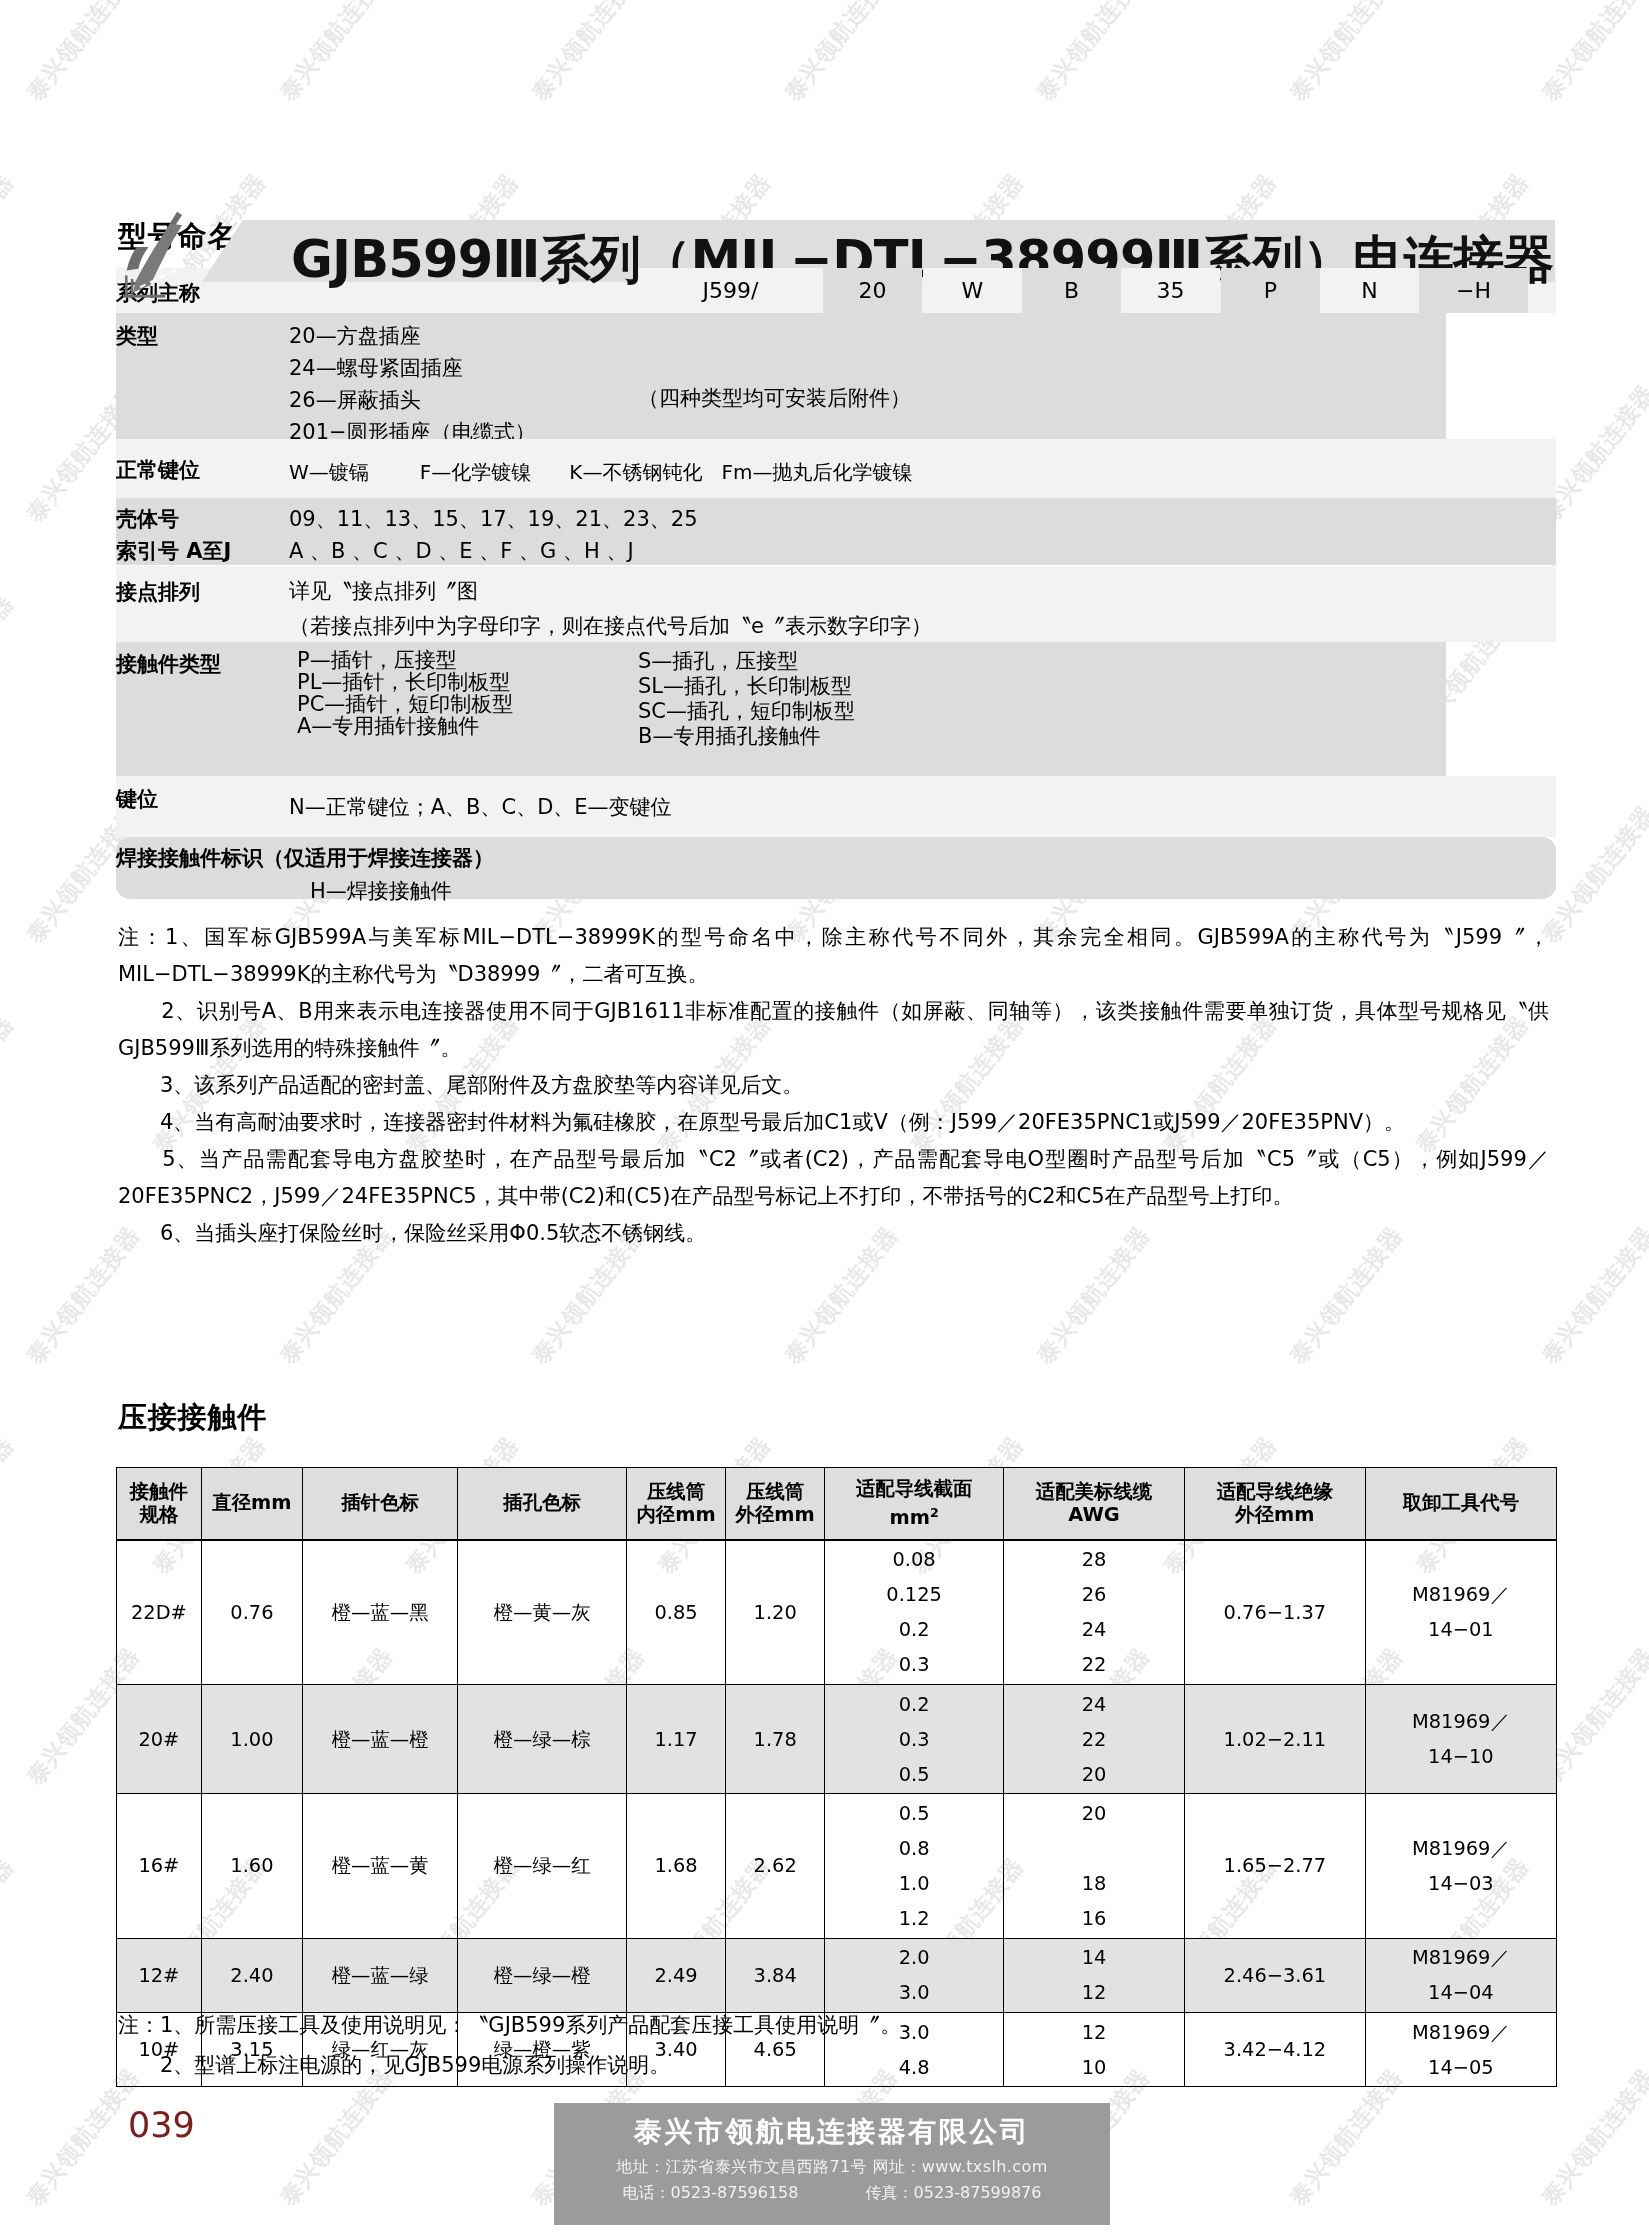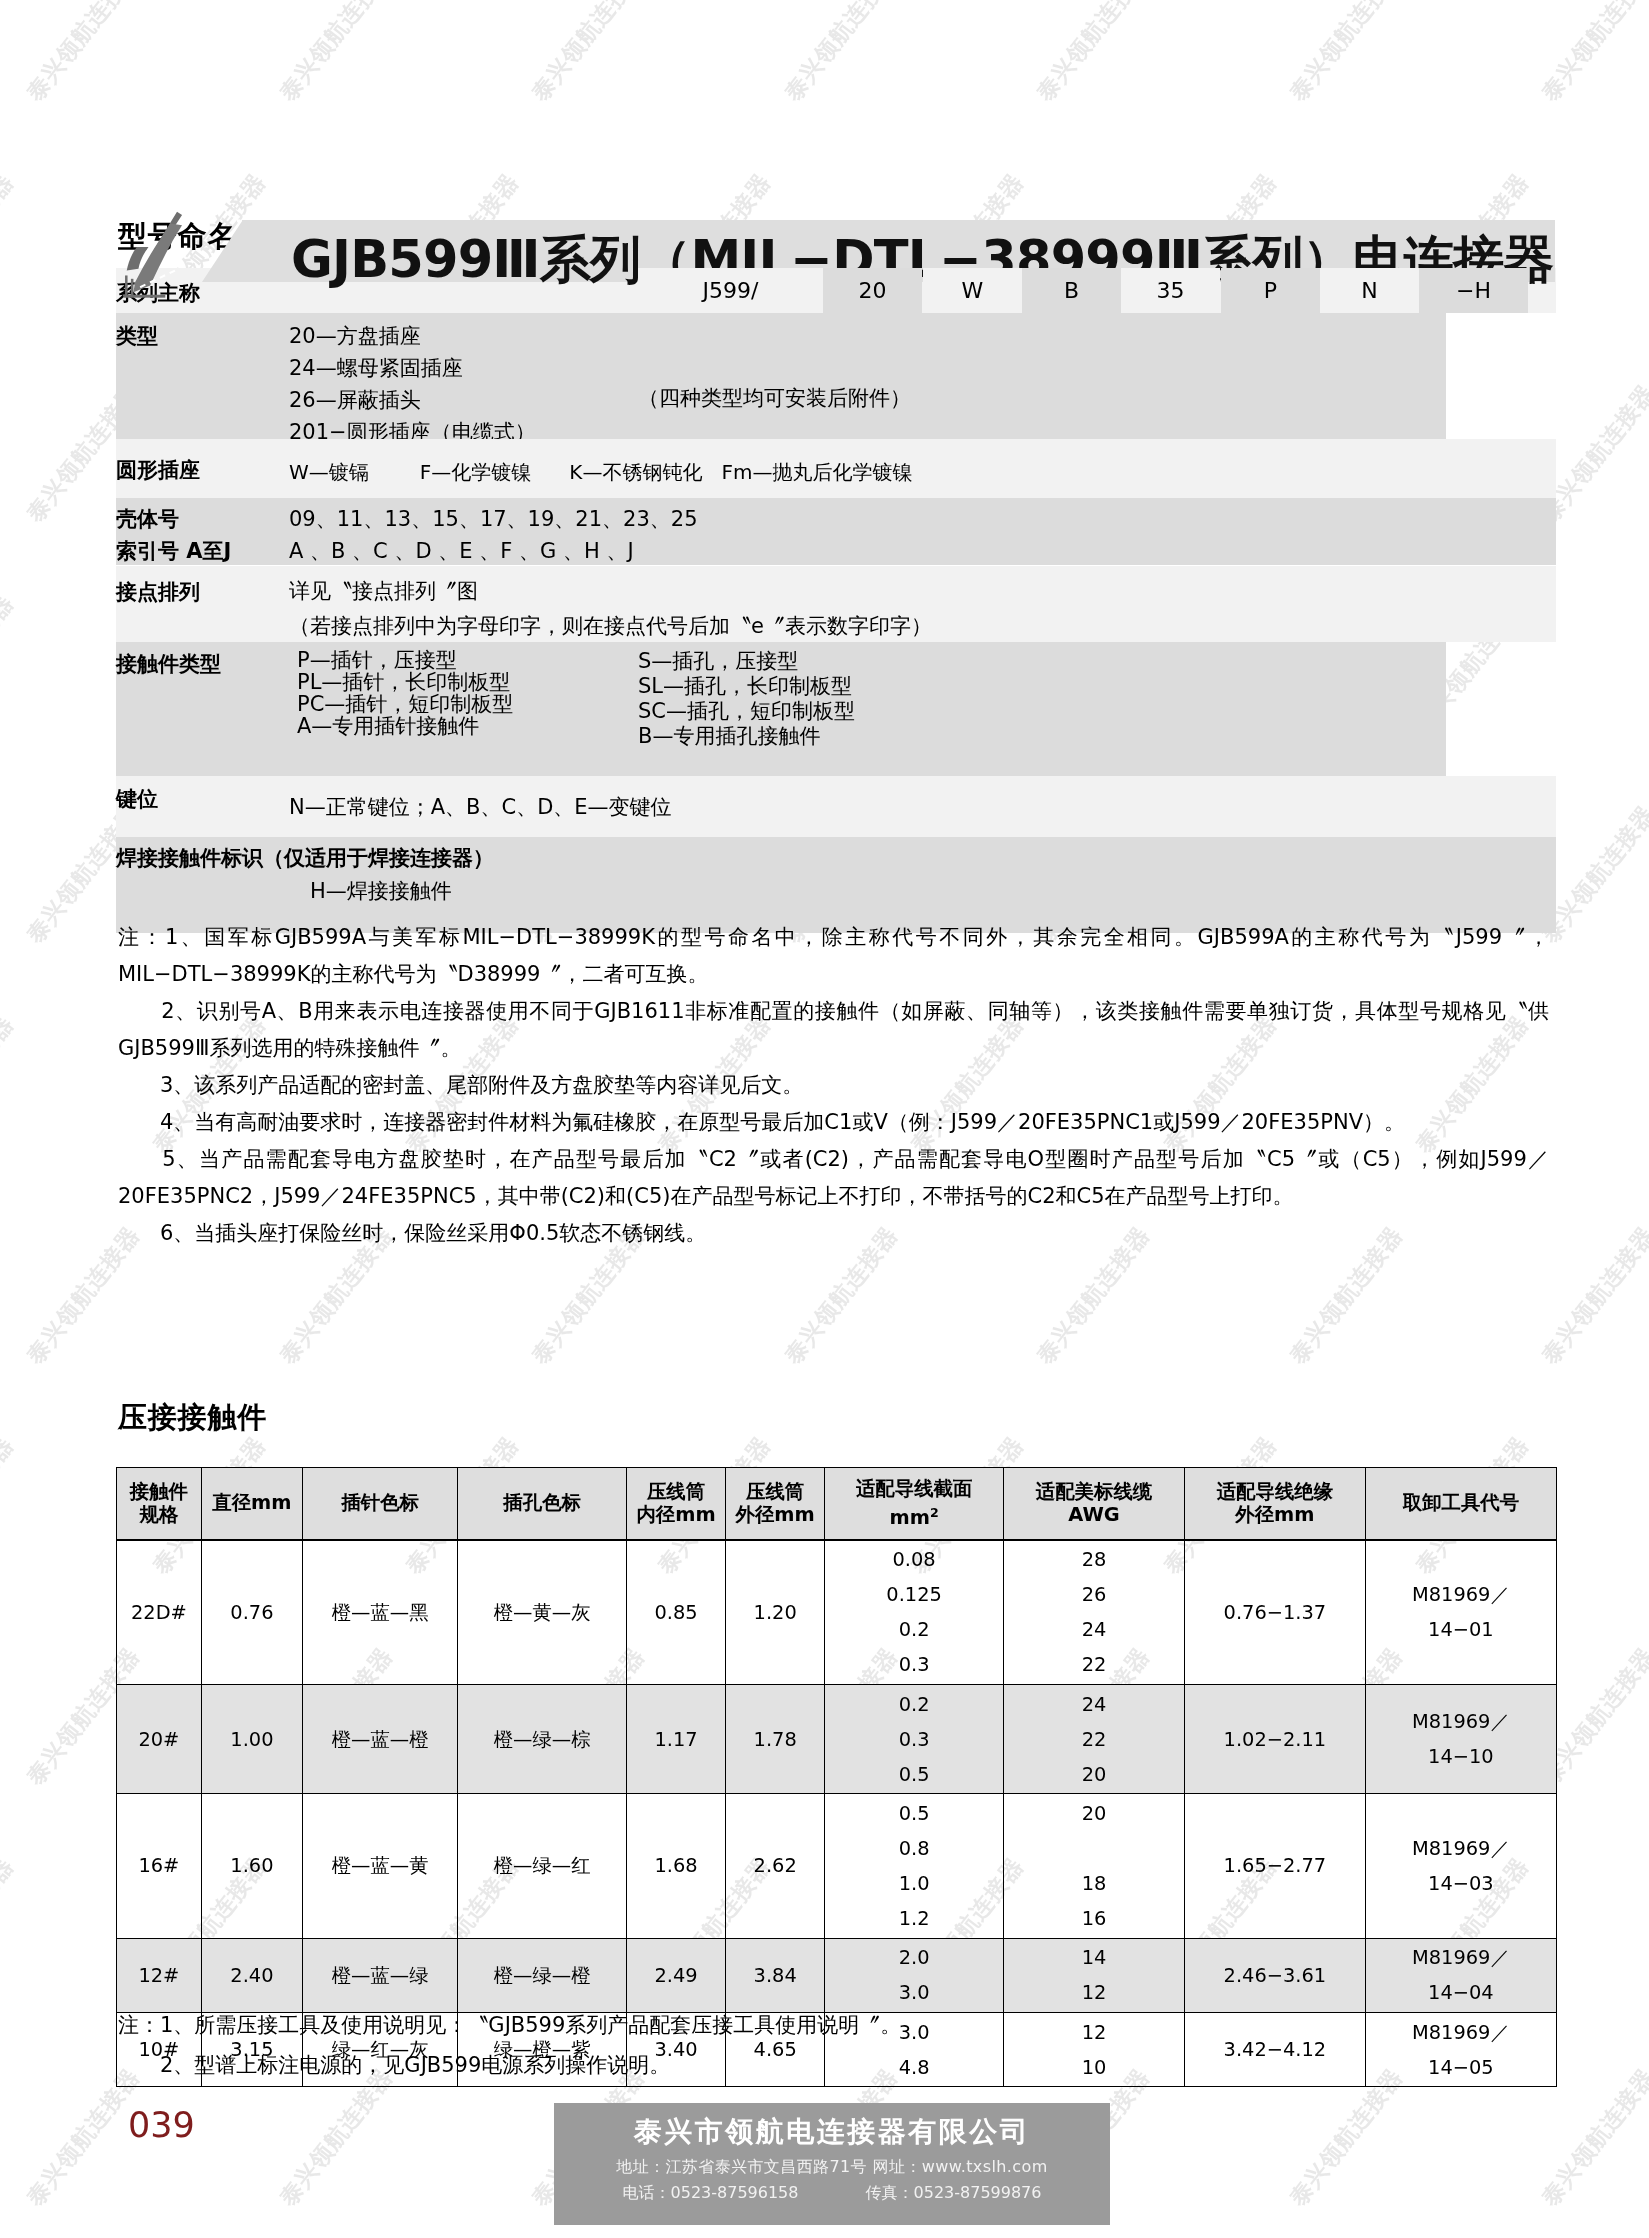--- a/index.html
+++ b/index.html
@@ -329,21 +329,21 @@
     <div class="nrow nrow-bg-b" style="position:absolute; left:116px; top:313px; width:1330px; height:126px; z-index:2;">
       <div class="nlabel" style="left:0; top:9.3px;">类型</div>
       <div class="nbody" style="top:6.7px;">20—方盘插座
 24—螺母紧固插座
 26—屏蔽插头
 201−圆形插座（电缆式）</div>
       <div class="nbody" style="left:522px; top:69px;">（四种类型均可安装后附件）</div>
     </div>
 
     <div class="nrow nrow-bg-a" style="position:absolute; left:116px; top:439px; width:1440px; height:59px; z-index:2;">
-      <div class="nlabel" style="left:0; top:17px;">圆形插座</div>
+      <div class="nlabel" style="left:0; top:17px;">正常键位</div>
       <div class="nbody" style="top:17px; font-size:20px;">W—镀镉        F—化学镀镍      K—不锈钢钝化   Fm—抛丸后化学镀镍</div>
     </div>
 
     <div class="nrow nrow-bg-b" style="position:absolute; left:116px; top:498px; width:1440px; height:67px; z-index:2;">
       <div class="nlabel" style="left:0; top:6.7px;">壳体号</div>
       <div class="nlabel" style="left:0; top:39px;">索引号 A至J</div>
       <div class="nbody" style="top:5px;">09、11、13、15、17、19、21、23、25</div>
       <div class="nbody" style="top:37px;">A 、B 、C 、D 、E 、F 、G 、H 、J</div>
     </div>
 
@@ -363,21 +363,21 @@
 SL—插孔，长印制板型
 SC—插孔，短印制板型
 B—专用插孔接触件</div>
     </div>
 
     <div class="nrow nrow-bg-a" style="position:absolute; left:116px; top:776px; width:1440px; height:61px; z-index:2;">
       <div class="nlabel" style="left:0; top:9.3px;">键位</div>
       <div class="nbody" style="top:15px;">N—正常键位；A、B、C、D、E—变键位</div>
     </div>
 
-    <div class="nrow nrow-bg-b" style="position:absolute; left:116px; top:837px; width:1440px; height:96px; z-index:2;">
+    <div class="nrow nrow-bg-b" style="position:absolute; left:116px; top:837px; width:1440px; height:62px; z-index:2;border-radius:14px;">
       <div class="nlabel" style="left:0; top:6.7px;">焊接接触件标识（仅适用于焊接连接器）</div>
       <div class="nbody" style="left:194px; top:38px;">H—焊接接触件</div>
     </div>
   </div>
 
   <div class="notes" style="top:919px;">
     <p>注：1、国军标GJB599A与美军标MIL−DTL−38999K的型号命名中，除主称代号不同外，其余完全相同。GJB599A的主称代号为〝J599〞，MIL−DTL−38999K的主称代号为〝D38999〞，二者可互换。</p>
     <p>　　2、识别号A、B用来表示电连接器使用不同于GJB1611非标准配置的接触件（如屏蔽、同轴等），该类接触件需要单独订货，具体型号规格见〝供GJB599Ⅲ系列选用的特殊接触件〞。</p>
     <p>　　3、该系列产品适配的密封盖、尾部附件及方盘胶垫等内容详见后文。</p>
     <p>　　4、当有高耐油要求时，连接器密封件材料为氟硅橡胶，在原型号最后加C1或V（例：J599／20FE35PNC1或J599／20FE35PNV）。</p>

